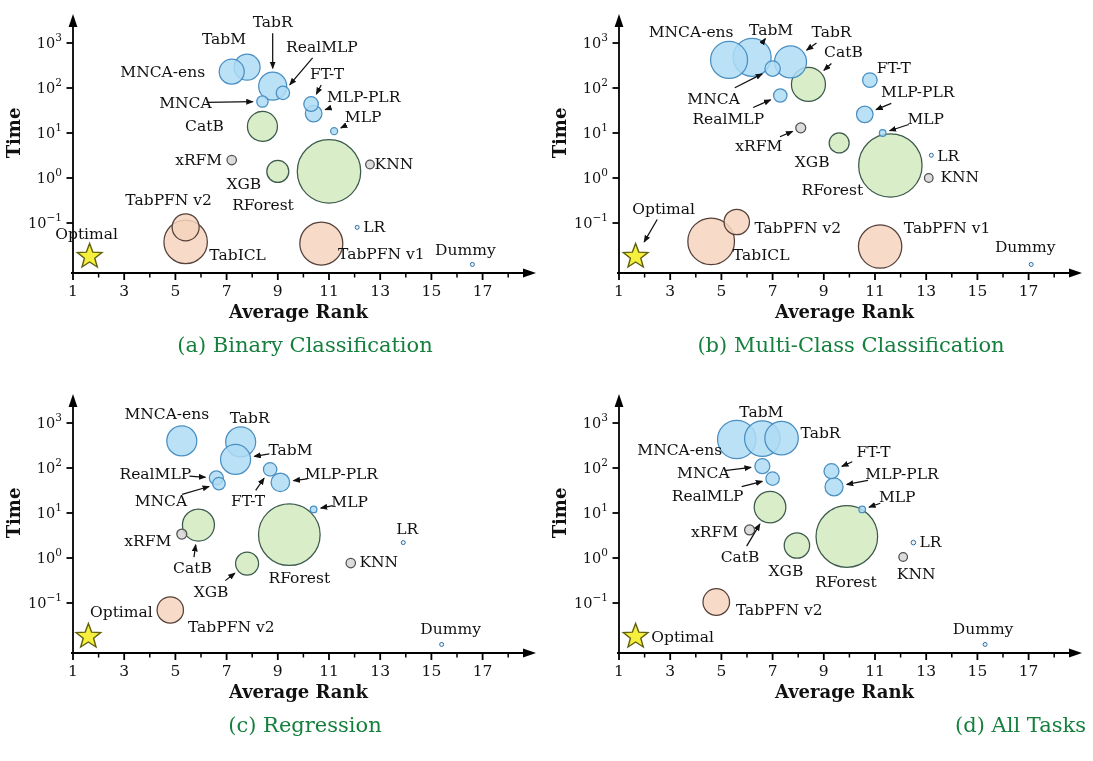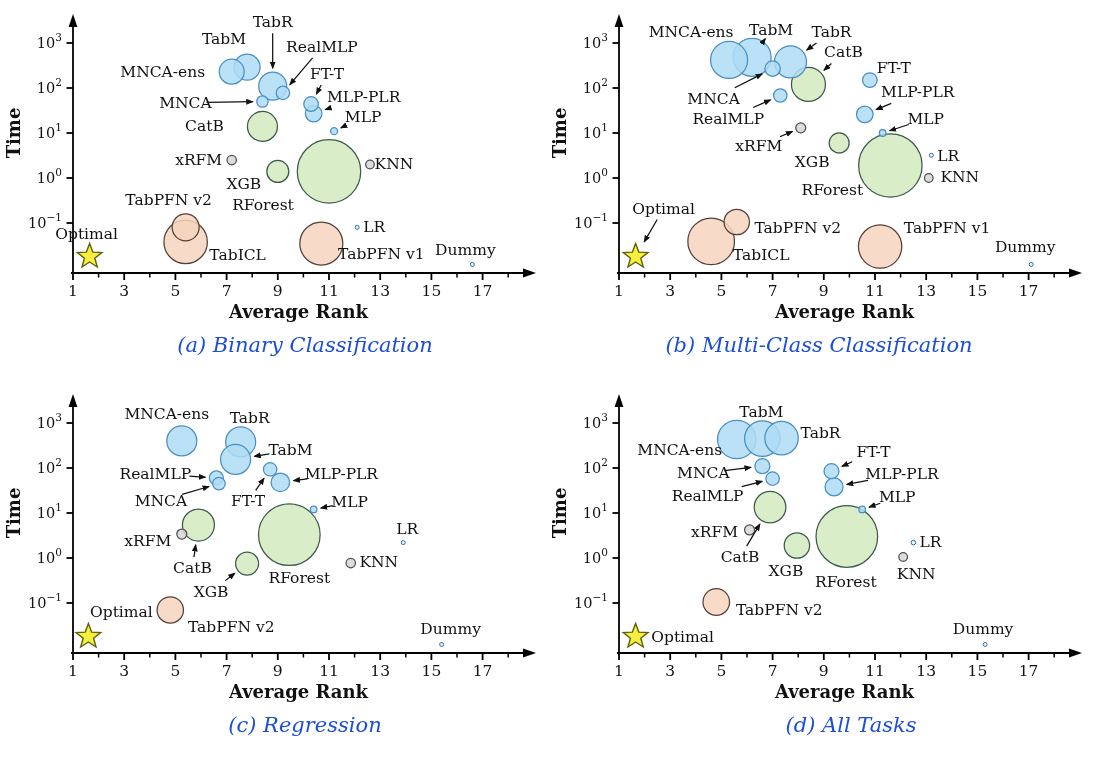--- a/index.html
+++ b/index.html
@@ -1,23 +1,23 @@
 <!DOCTYPE html>
 <html><head>
 <meta charset="utf-8">
 <style>
   html,body{margin:0;padding:0;background:#ffffff;}
   .fig{position:relative;width:1093px;height:761px;background:#ffffff;overflow:hidden;
        font-family:"DejaVu Serif","Liberation Serif",serif;color:#111;}
   .panel-svg{position:absolute;width:546px;height:332px;}
   #svg-a{left:0;top:0;}   #svg-b{left:546px;top:0;}
   #svg-c{left:0;top:380px;} #svg-d{left:546px;top:380px;}
-  .caption{position:absolute;width:470px;text-align:center;font-size:21px;color:#1d4ed8;font-style:italic;}
-  #cap-a{left:70px;top:333px;} #cap-b{left:584px;top:333px;}
-  #cap-c{left:70px;top:713px;text-align:center;} #cap-d{left:616px;top:713px;}
+  .caption{position:absolute;width:470px;text-align:center;font-size:21px;color:#15803d;}
+  #cap-a{left:70px;top:333px;} #cap-b{left:616px;top:333px;}
+  #cap-c{left:70px;top:713px;text-align:center;} #cap-d{left:616px;top:713px;text-align:right;}
   svg text{font-family:"DejaVu Serif","Liberation Serif",serif;fill:#111;}
 </style>
 </head>
 <body>
 
 <div class="fig">
   <svg id="svg-a" class="panel-svg" viewBox="0 0 546 332">
       <defs>
         <marker id="ah0" markerWidth="8" markerHeight="7" refX="6.5" refY="3" orient="auto" markerUnits="userSpaceOnUse">
           <path d="M0,0 L7.5,3 L0,6 Z" fill="#111"></path>

